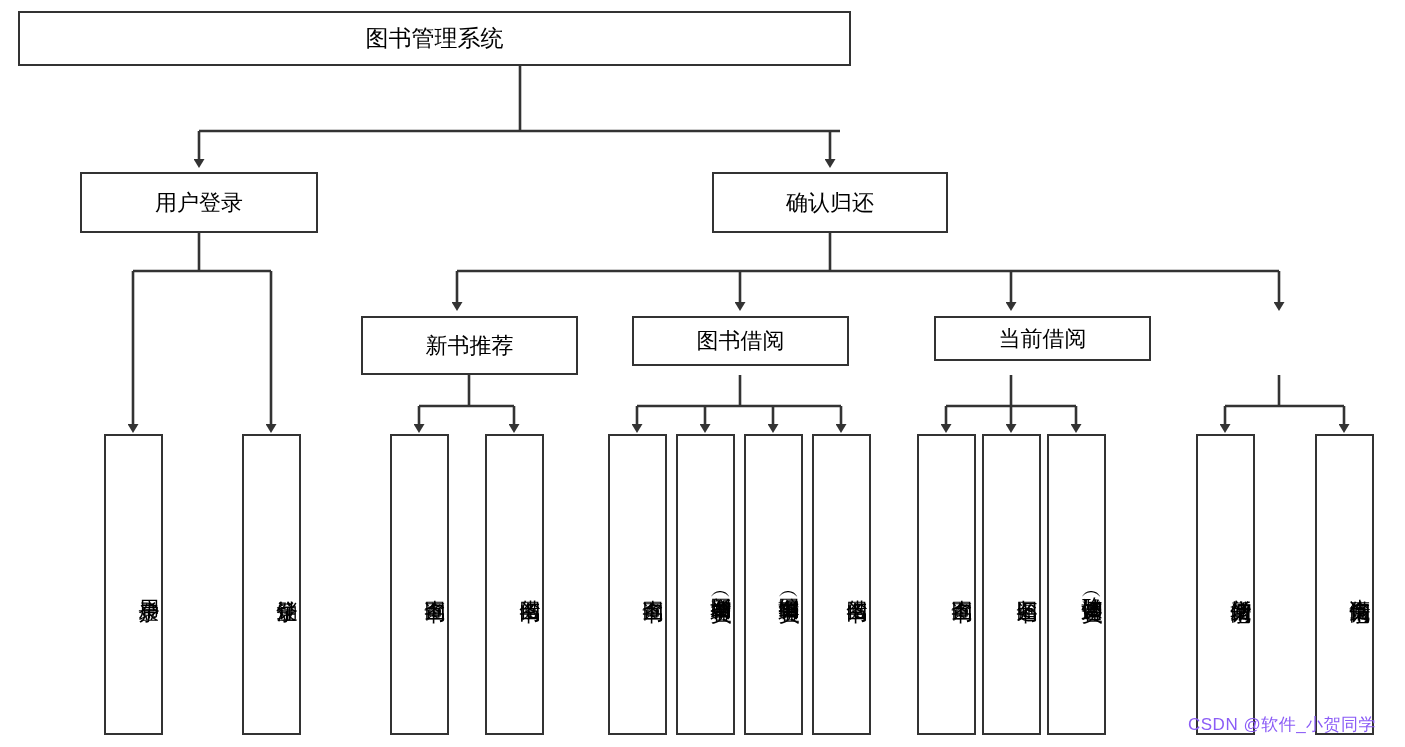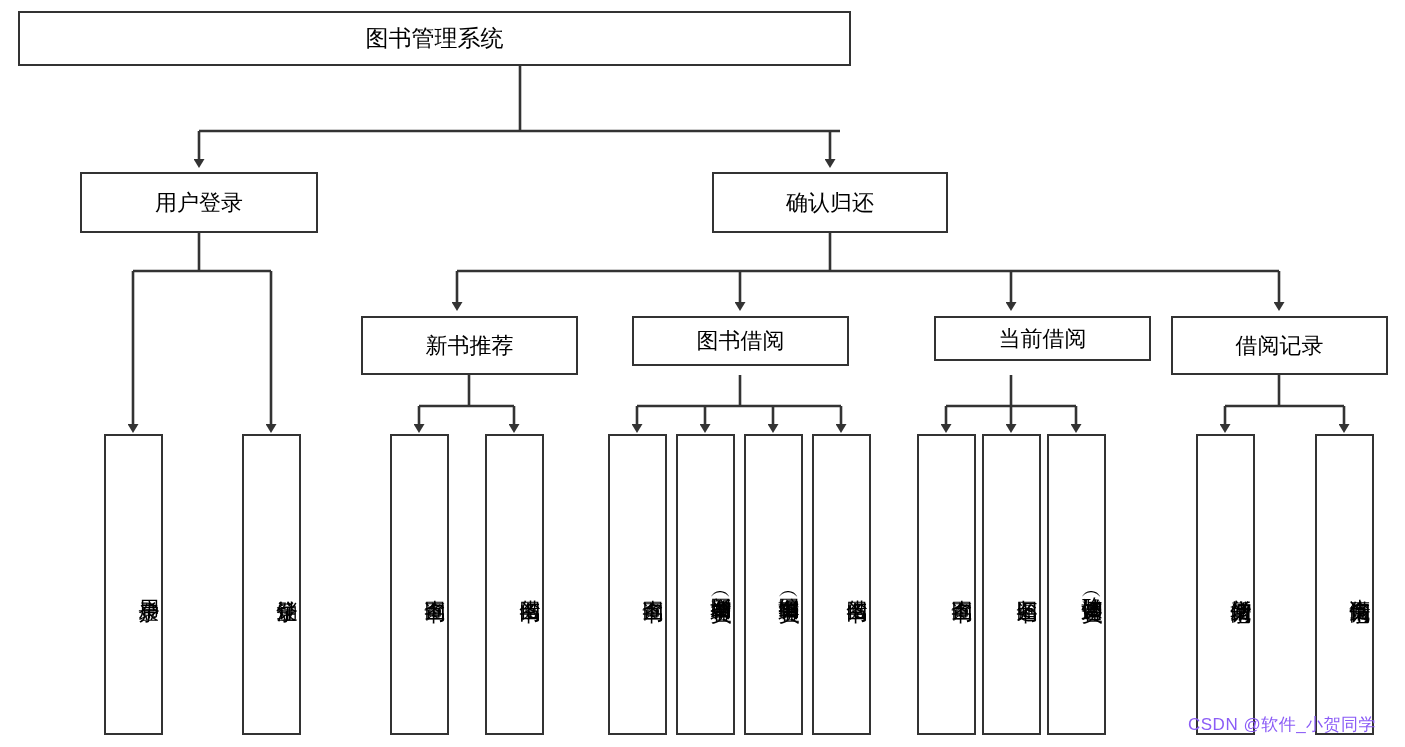--- a/index.html
+++ b/index.html
@@ -126,21 +126,20 @@
   </svg>
 
   <div class="node root" style="left:18px; top:11px; width:833px; height:55px;">图书管理系统</div>
 
   <div class="node branch" style="left:80px; top:172px; width:238px; height:61px;">用户登录</div>
   <div class="node branch" style="left:712px; top:172px; width:236px; height:61px;">确认归还</div>
 
   <div class="node branch" style="left:361px; top:316px; width:217px; height:59px;">新书推荐</div>
   <div class="node branch" style="left:632px; top:316px; width:217px; height:50px;">图书借阅</div>
   <div class="node branch" style="left:902px; top:316px; width:217px; height:45px;margin-left:32px;">当前借阅</div>
-  <div class="node branch" style="left:1171px; top:316px; width:217px; height:59px;">借阅记录</div>
 
   <div class="node leaf" style="left:104px; top:434px; width:59px; height:301px;">
     <span class="vlabel">用户登录</span>
   </div>
   <div class="node leaf" style="left:242px; top:434px; width:59px; height:301px;">
     <span class="vlabel">注销登录</span>
   </div>
 
   <div class="node leaf" style="left:390px; top:434px; width:59px; height:301px;">
     <span class="vlabel">查询图书</span>

